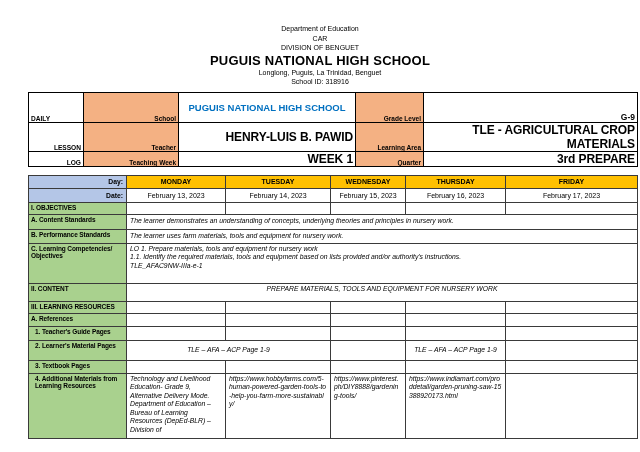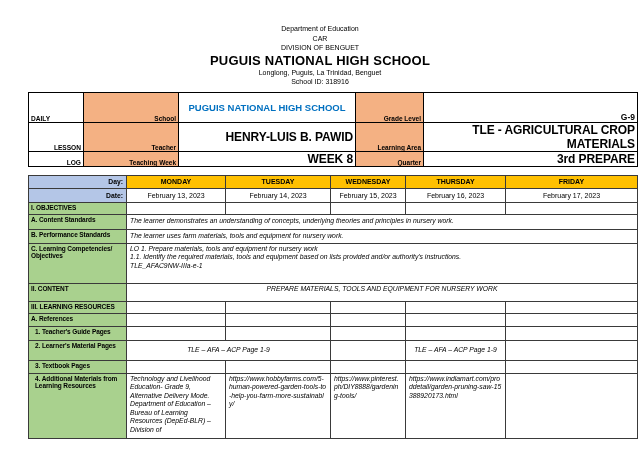--- a/index.html
+++ b/index.html
@@ -74,21 +74,21 @@
     <tr style="height:14px">
       <td class="log-t ta-r">LESSON</td>
       <td class="peach">Teacher</td>
       <td class="val val-lg">HENRY-LUIS B. PAWID</td>
       <td class="peach">Learning Area</td>
       <td class="val val-lg">TLE - AGRICULTURAL CROP MATERIALS</td>
     </tr>
     <tr style="height:14px">
       <td class="log-t ta-r">LOG</td>
       <td class="peach">Teaching Week</td>
-      <td class="val val-lg">WEEK 8</td>
+      <td class="val val-lg">WEEK 1</td>
       <td class="peach">Quarter</td>
       <td class="val val-lg">3rd PREPARE</td>
     </tr>
   </tbody>
     </table>
 
   <table class="main-table">
     <colgroup>
       <col style="width:98px">
         <col style="width:99px">

